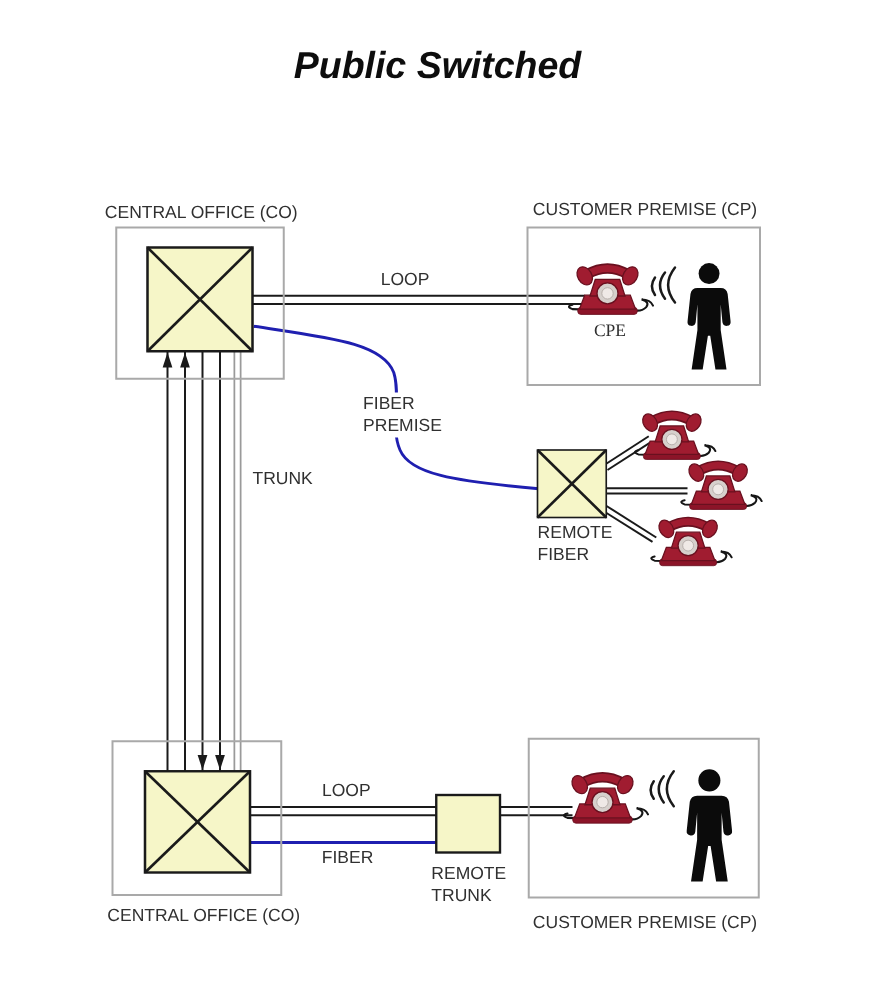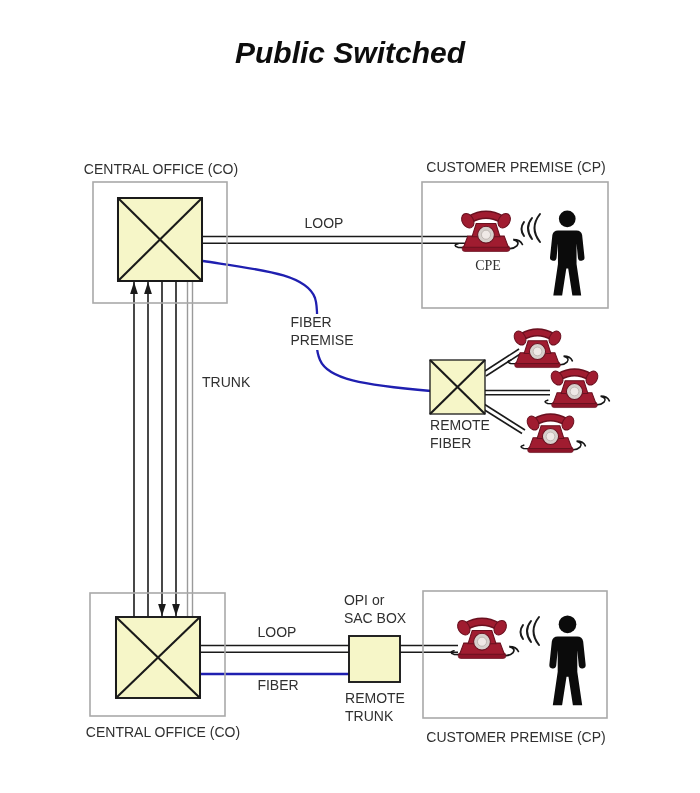--- a/index.html
+++ b/index.html
@@ -182,24 +182,20 @@
   <div class="lbl bg" id="lbl-fiber-backhaul">
     <div>FIBER</div>
     <div>PREMISE</div>
   </div>
   <div class="lbl left" id="lbl-trunk">TRUNK</div>
   <div class="lbl" id="lbl-remote-switch">
     <div>REMOTE</div>
     <div>FIBER</div>
   </div>
 
-  <div class="lbl" id="lbl-opi-sac">
-    <div>OPI or</div>
-    <div>SAC BOX</div>
-  </div>
   <div class="lbl" id="lbl-loop-bottom">LOOP</div>
   <div class="lbl" id="lbl-fiber-bottom">FIBER</div>
   <div class="lbl" id="lbl-remote-dslam">
     <div>REMOTE</div>
     <div>TRUNK</div>
   </div>
   <div class="lbl" id="lbl-co-bottom">CENTRAL OFFICE (CO)</div>
   <div class="lbl" id="lbl-cp-bottom">CUSTOMER PREMISE (CP)</div>
 
 </div>

